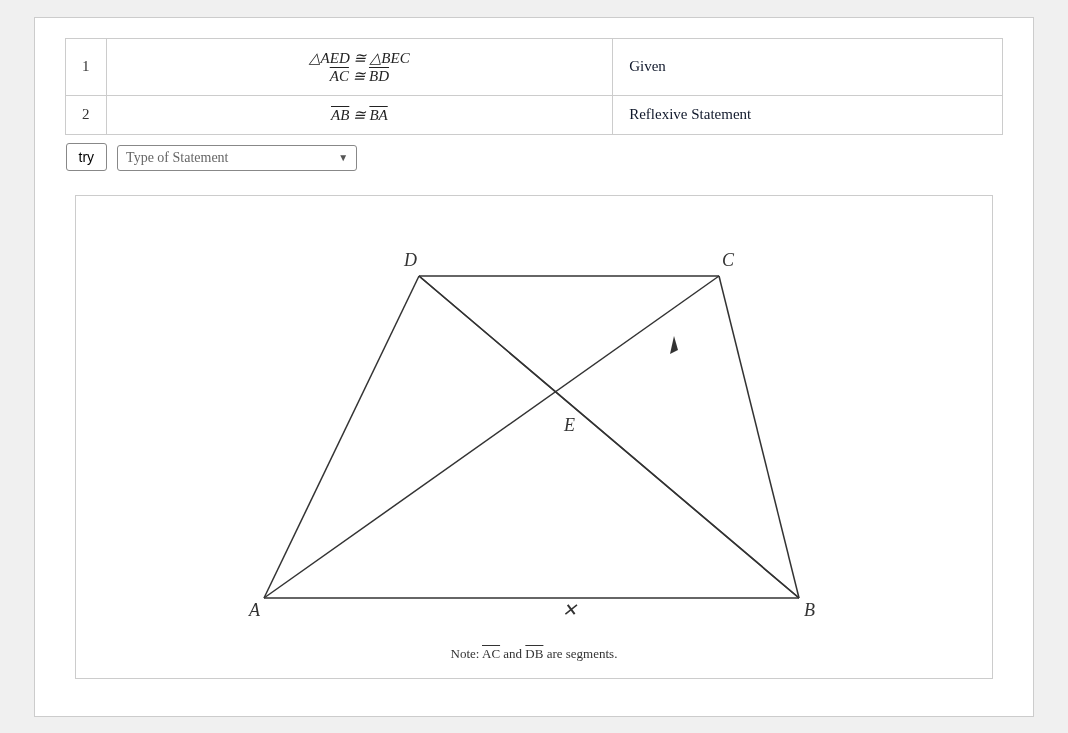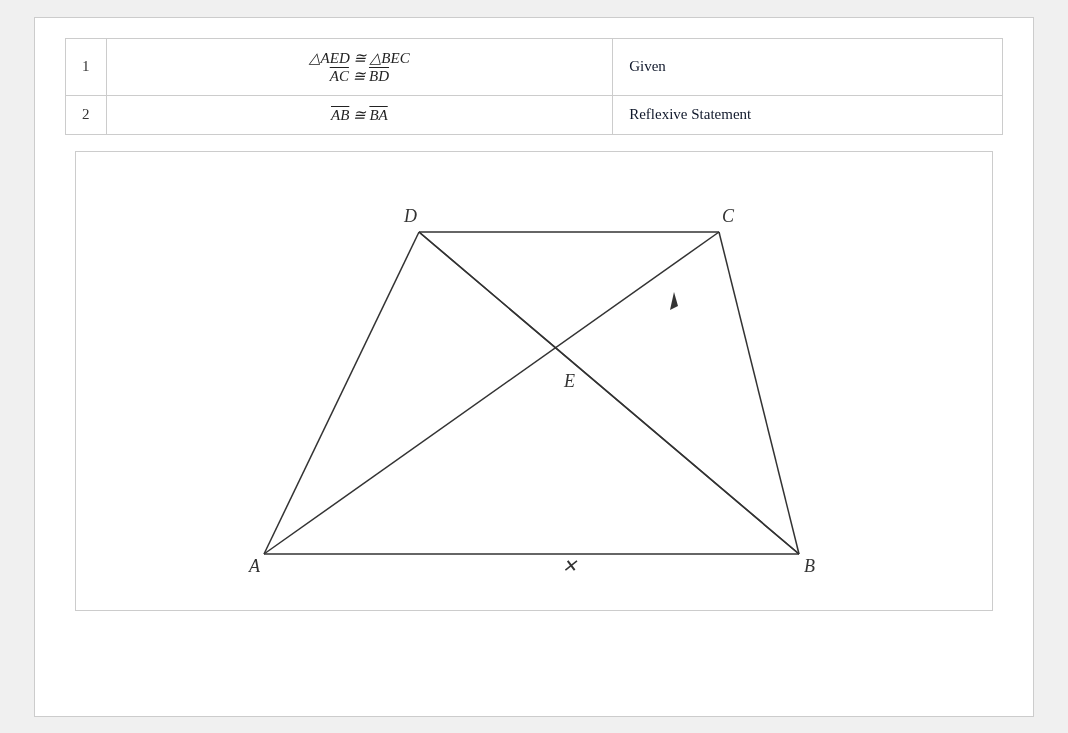--- a/index.html
+++ b/index.html
@@ -132,20 +132,29 @@
       <tr>
         <td class="row-number">2</td>
         <td class="statement-cell">
           <span class="math-text overline">AB</span>
           <span class="math-text"> ≅ </span>
           <span class="math-text overline">BA</span>
         </td>
         <td class="reason-cell">Reflexive Statement</td>
       </tr>
 
+      <tr class="try-row">
+        <td colspan="3">
+          <button class="try-button">try</button>
+          <span class="type-select-wrapper">
+            <span class="type-select-label">Type of Statement</span>
+            <span class="chevron-icon">▼</span>
+          </span>
+        </td>
+      </tr>
     </tbody>
   </table>
 
   <div class="diagram-container">
     <svg class="diagram-svg" width="680" height="420" viewBox="0 0 680 420">
 
       <line x1="70" y1="382" x2="225" y2="60" stroke="#333" stroke-width="1.5"></line>
       <line x1="225" y1="60" x2="605" y2="382" stroke="#333" stroke-width="1.5"></line>
       <line x1="70" y1="382" x2="605" y2="382" stroke="#333" stroke-width="1.5"></line>
 
@@ -162,14 +171,17 @@
       <text x="210" y="50" font-size="18" font-style="italic" fill="#333">D</text>
       <text x="528" y="50" font-size="18" font-style="italic" fill="#333">C</text>
 
       <text x="370" y="215" font-size="18" font-style="italic" fill="#333">E</text>
 
       <text x="368" y="400" font-size="18" font-style="italic" fill="#333">✕</text>
 
       <polygon points="480,120 476,138 484,134" fill="#333"></polygon>
     </svg>
 
+    <div class="note-text">
+      Note: <span class="overline">AC</span> and <span class="overline">DB</span> are segments.
+    </div>
   </div>
 </div>
 
 </body></html>

